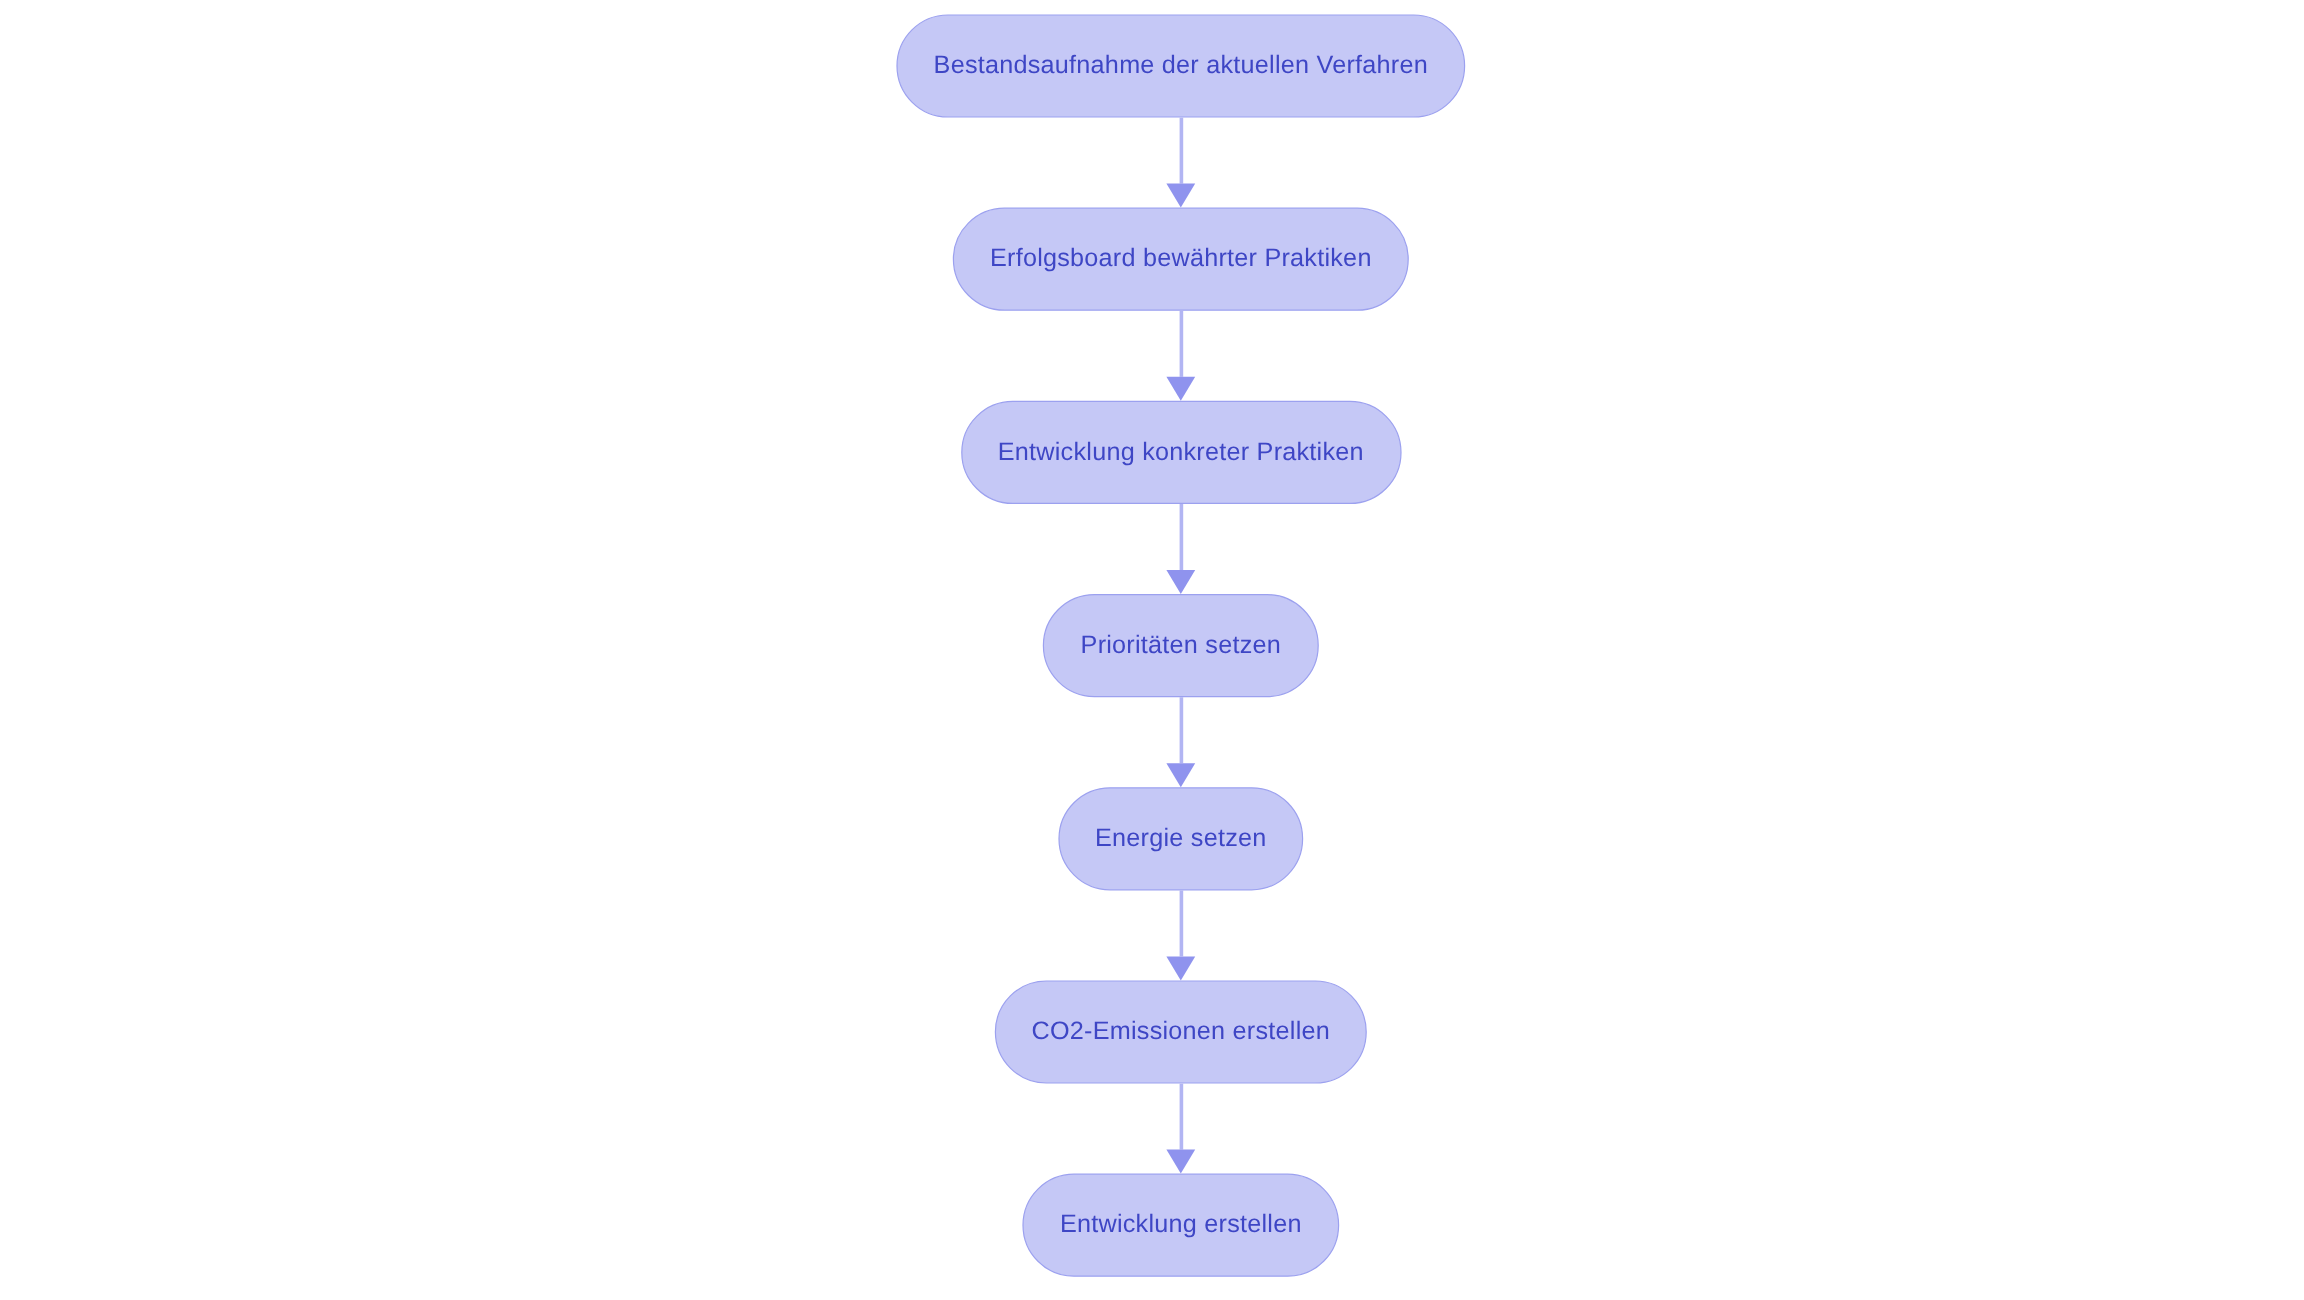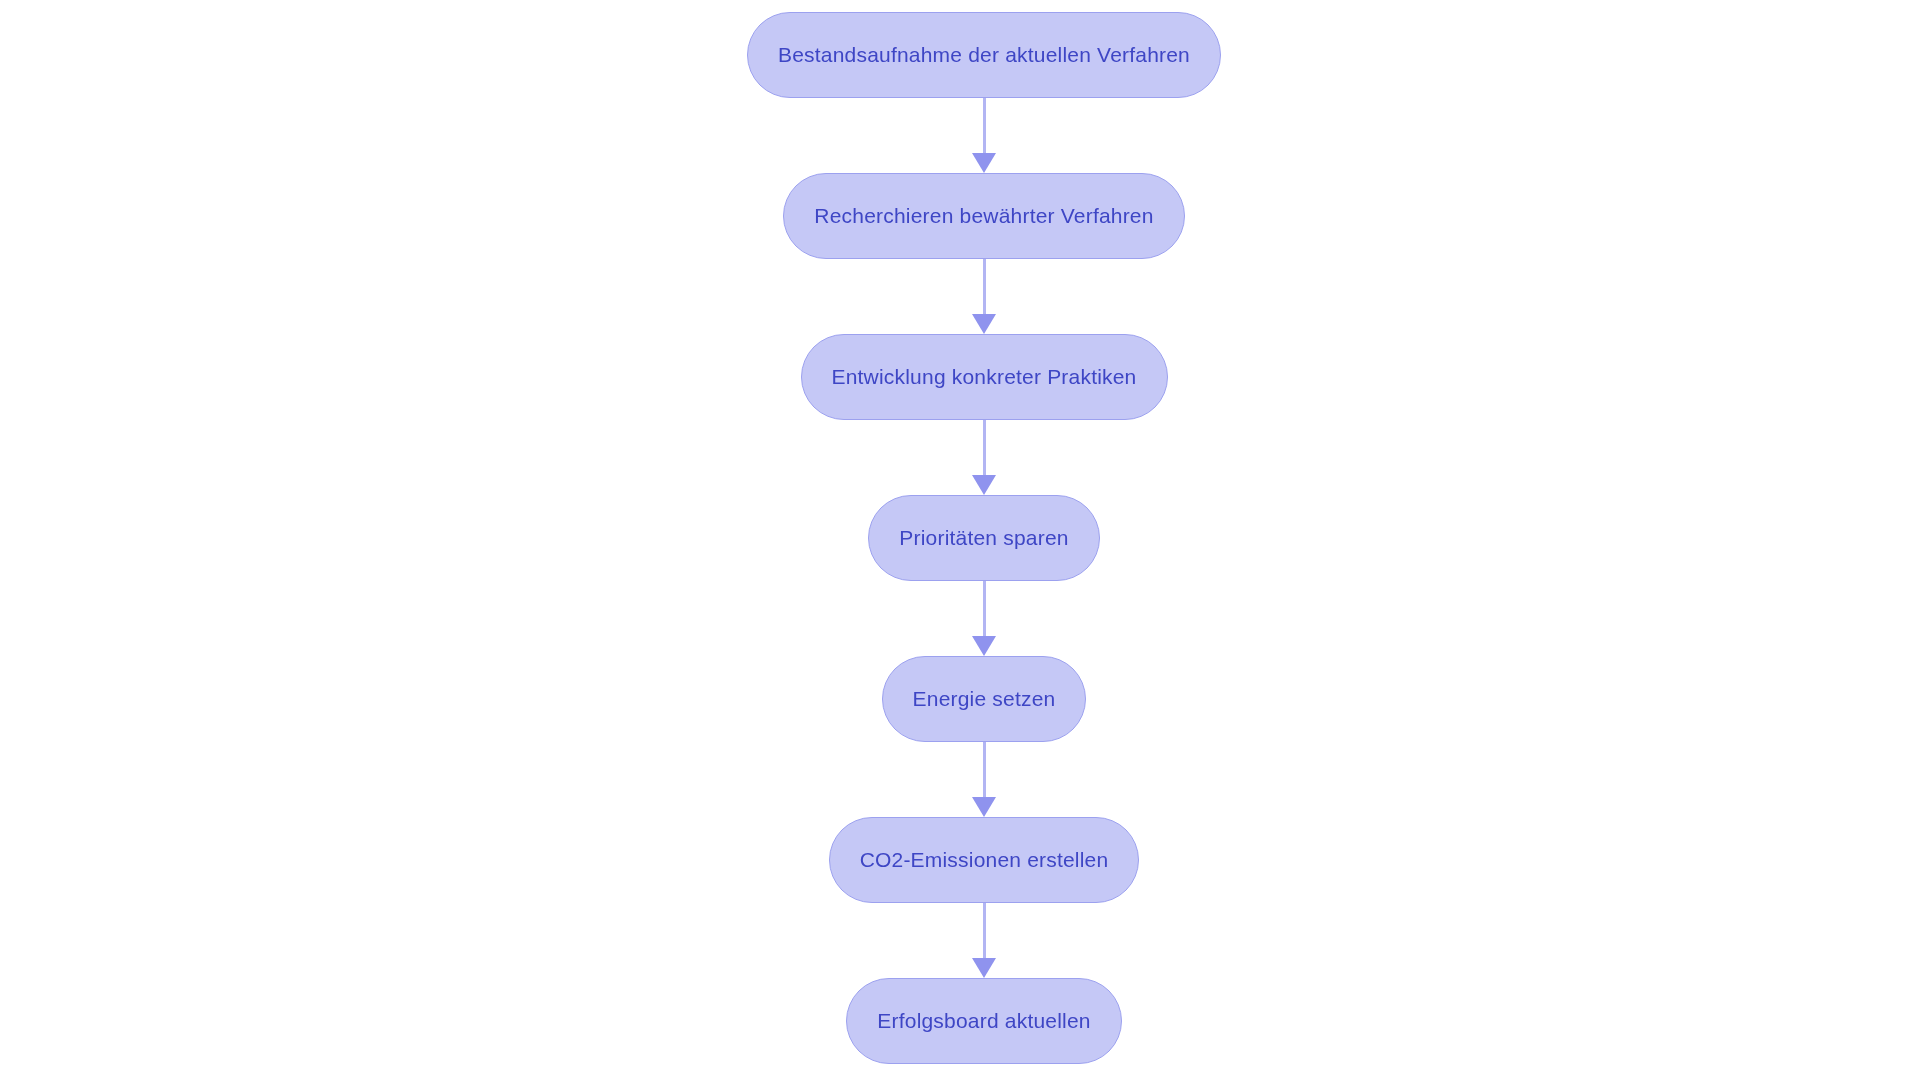--- a/index.html
+++ b/index.html
@@ -75,39 +75,39 @@
     <div class="node">
       <span class="node-label">Bestandsaufnahme der aktuellen Verfahren</span>
     </div>
 
     <div class="connector">
       <div class="line"></div>
       <div class="head"></div>
     </div>
 
     <div class="node">
-      <span class="node-label">Recherchieren bewährter Verfahren</span>
+      <span class="node-label">Erfolgsboard bewährter Praktiken</span>
     </div>
 
     <div class="connector">
       <div class="line"></div>
       <div class="head"></div>
     </div>
 
     <div class="node">
       <span class="node-label">Entwicklung konkreter Praktiken</span>
     </div>
 
     <div class="connector">
       <div class="line"></div>
       <div class="head"></div>
     </div>
 
     <div class="node">
-      <span class="node-label">Prioritäten sparen</span>
+      <span class="node-label">Prioritäten setzen</span>
     </div>
 
     <div class="connector">
       <div class="line"></div>
       <div class="head"></div>
     </div>
 
     <div class="node">
       <span class="node-label">Energie setzen</span>
     </div>
@@ -120,17 +120,17 @@
     <div class="node">
       <span class="node-label">CO2-Emissionen erstellen</span>
     </div>
 
     <div class="connector">
       <div class="line"></div>
       <div class="head"></div>
     </div>
 
     <div class="node">
-      <span class="node-label">Erfolgsboard aktuellen</span>
+      <span class="node-label">Entwicklung erstellen</span>
     </div>
 
   </div>
 </div>
 
 </body></html>

